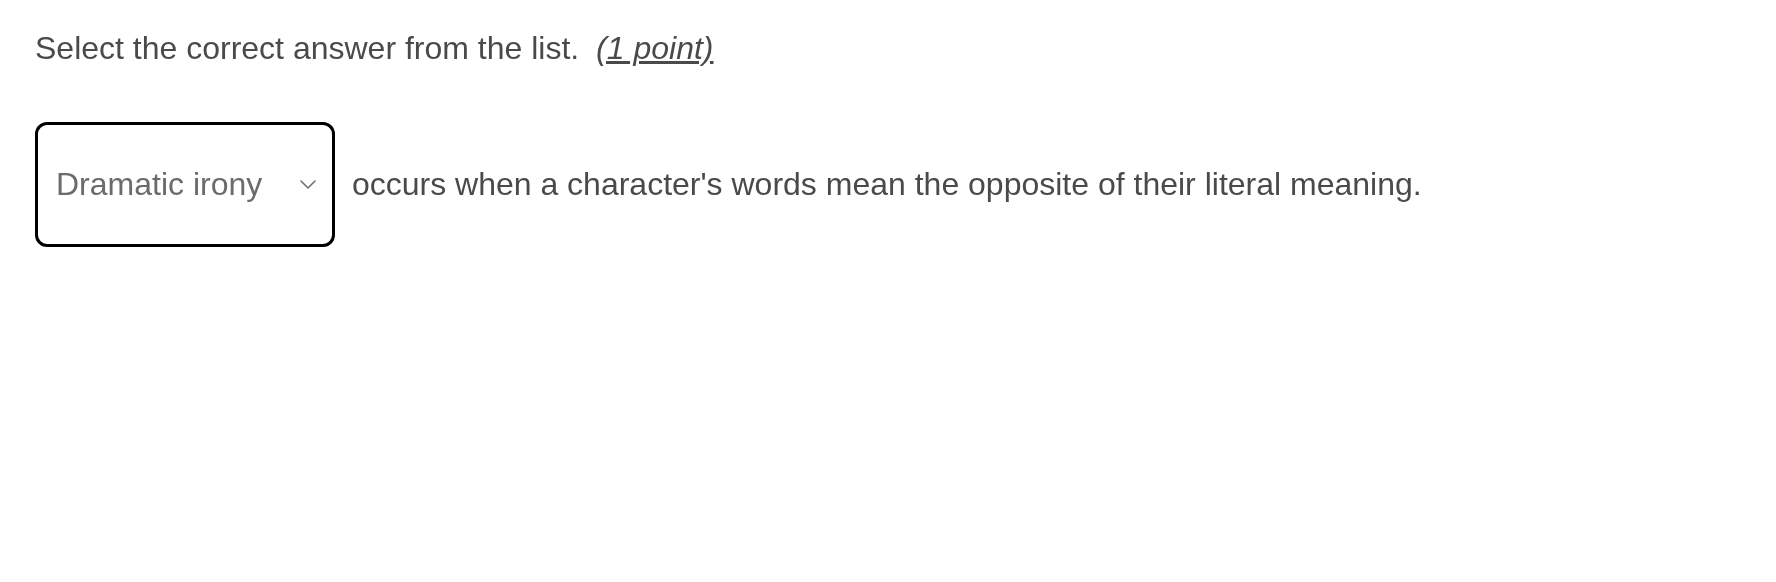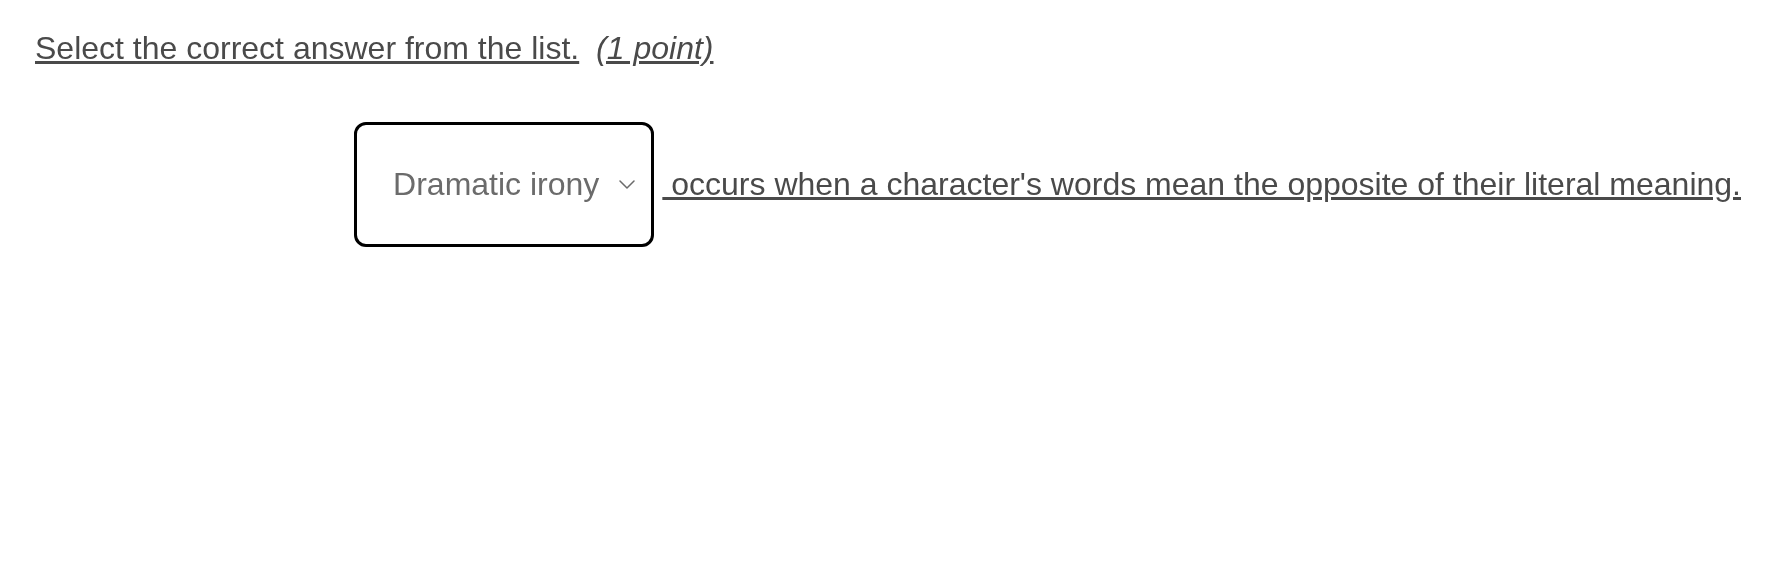--- a/index.html
+++ b/index.html
@@ -14,33 +14,31 @@
       width: 1776px;
       color: #4a4a4a;
     }
     .instruction-line {
       font-size: 32px;
       color: #4a4a4a;
       margin-bottom: 55px;
     }
     .instruction-text {
       display: inline;
-      text-decoration: underline;
     }
     .points-text {
       font-style: italic;
       display: inline;
       margin-left: 8px;
       text-decoration: underline;
     }
     .question-line {
       font-size: 32px;
       color: #4a4a4a;
       line-height: 3.1;
-      text-align: right;
     }
     .dropdown {
       display: inline-flex;
       align-items: center;
       justify-content: space-between;
       border: 3px solid #000000;
       border-radius: 12px;
       padding: 10px 16px 10px 18px;
       font-size: 32px;
       color: #6b6b6b;
@@ -53,21 +51,20 @@
     .dropdown-label {
       flex: 1;
     }
     .dropdown-chevron {
       margin-left: 20px;
       display: inline-flex;
       align-items: center;
     }
     .sentence-text {
       vertical-align: middle;
-      text-decoration: underline;
     }
   </style>
 </head>
 <body>
 
 <div class="instruction-line">
   <span class="instruction-text">Select the correct answer from the list.</span>
   <span class="points-text">(1 point)</span>
 </div>
 

